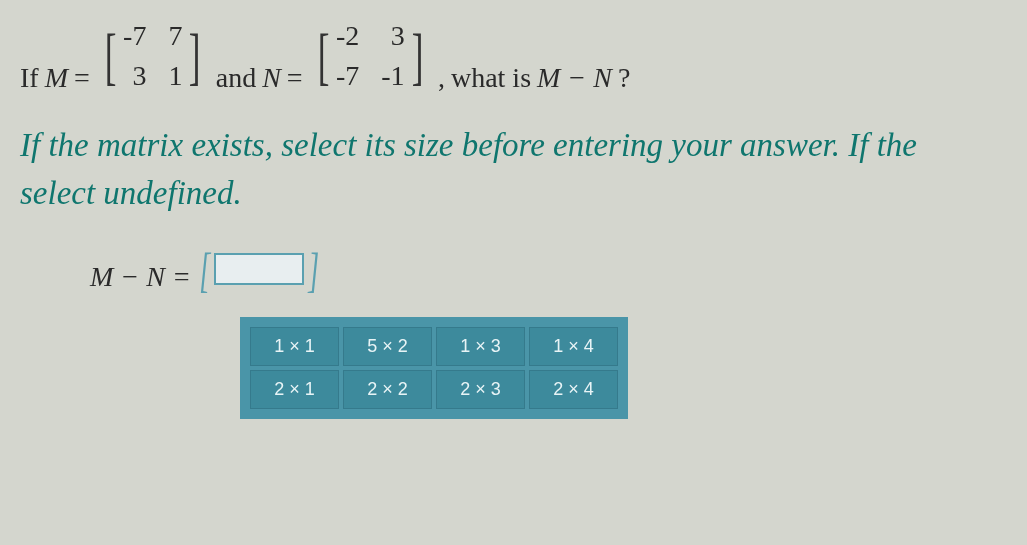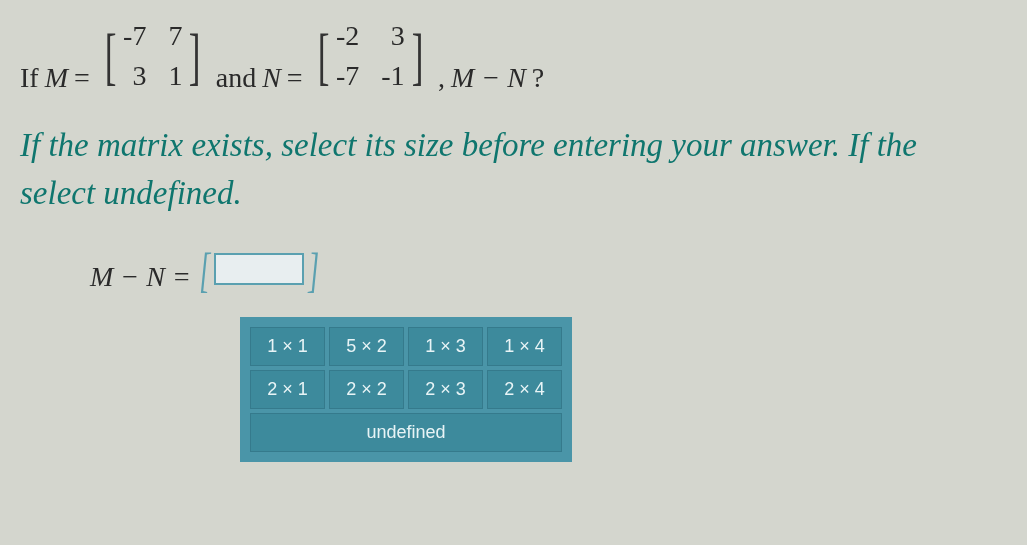--- a/index.html
+++ b/index.html
@@ -87,21 +87,21 @@
       border-spacing: 4px;
     }
     .size-table td {
       background: #3d8a9c;
       color: #e8f4f6;
       text-align: center;
       font-family: Verdana, sans-serif;
       font-size: 18px;
       font-style: normal;
       padding: 8px 0;
-      width: 75px;
+      width: 89px;
       cursor: pointer;
       border: 1px solid #357a8c;
     }
     .undefined-cell {
       width: auto !important;
     }
   </style>
 </head>
 <body>
 
@@ -128,20 +128,21 @@
     <span class="bracket">[</span>
     <span class="matrix-grid">
       <span>-2</span>
       <span>3</span>
       <span>-7</span>
       <span>-1</span>
     </span>
     <span class="bracket">]</span>
   </span>
   <span>, </span>
+  <span>what is </span>
   <span class="italic">M − N</span>
   <span>?</span>
 </div>
 
 <div class="instruction">
   <div>If the matrix exists, select its size before entering your answer. If the</div>
   <div>select undefined.</div>
 </div>
 
 <div class="answer-line">
@@ -161,21 +162,18 @@
       <td>5 × 2</td>
       <td>1 × 3</td>
       <td>1 × 4</td>
     </tr>
     <tr>
       <td>2 × 1</td>
       <td>2 × 2</td>
       <td>2 × 3</td>
       <td>2 × 4</td>
     </tr>
-    <tr>
-      <td colspan="4" class="undefined-cell">undefined</td>
-    </tr>
   </tbody>
     </table>
 </div>
 
 
 
 
 </body></html>

